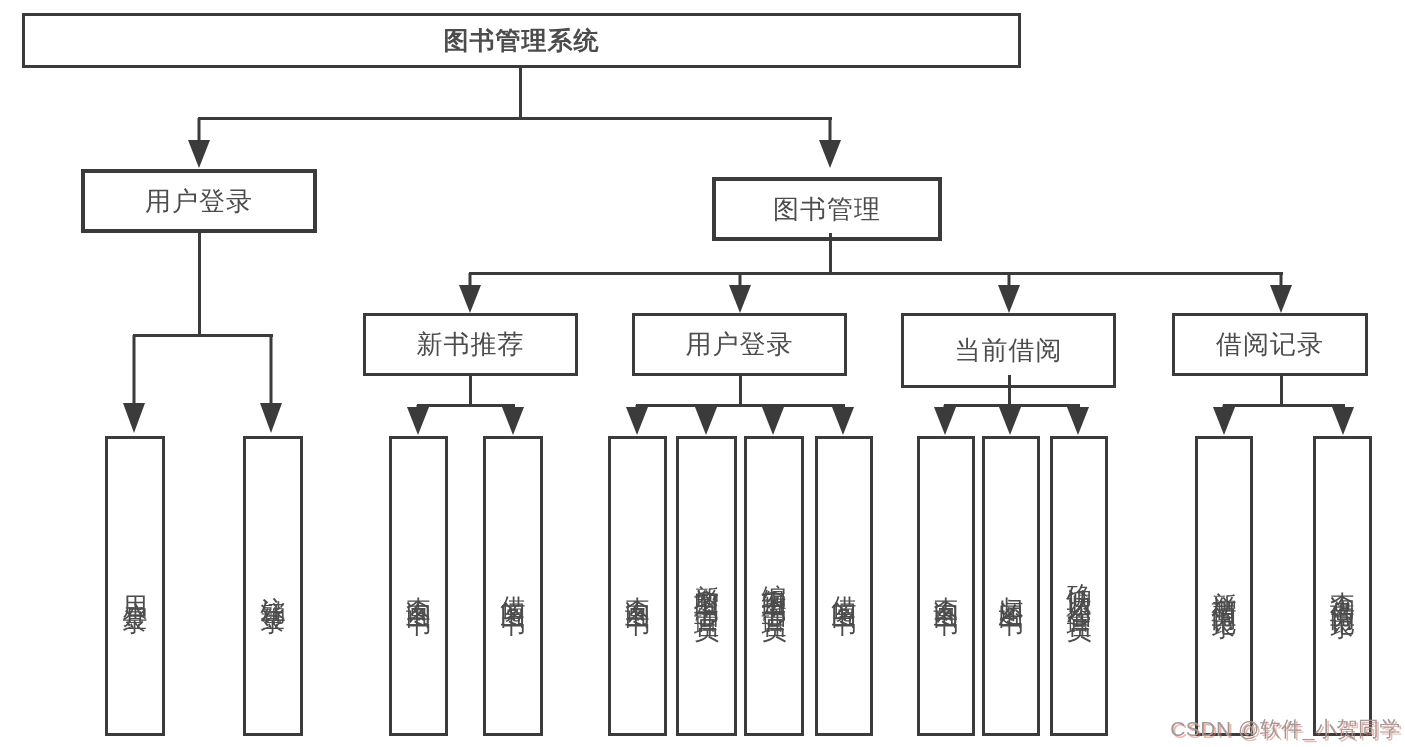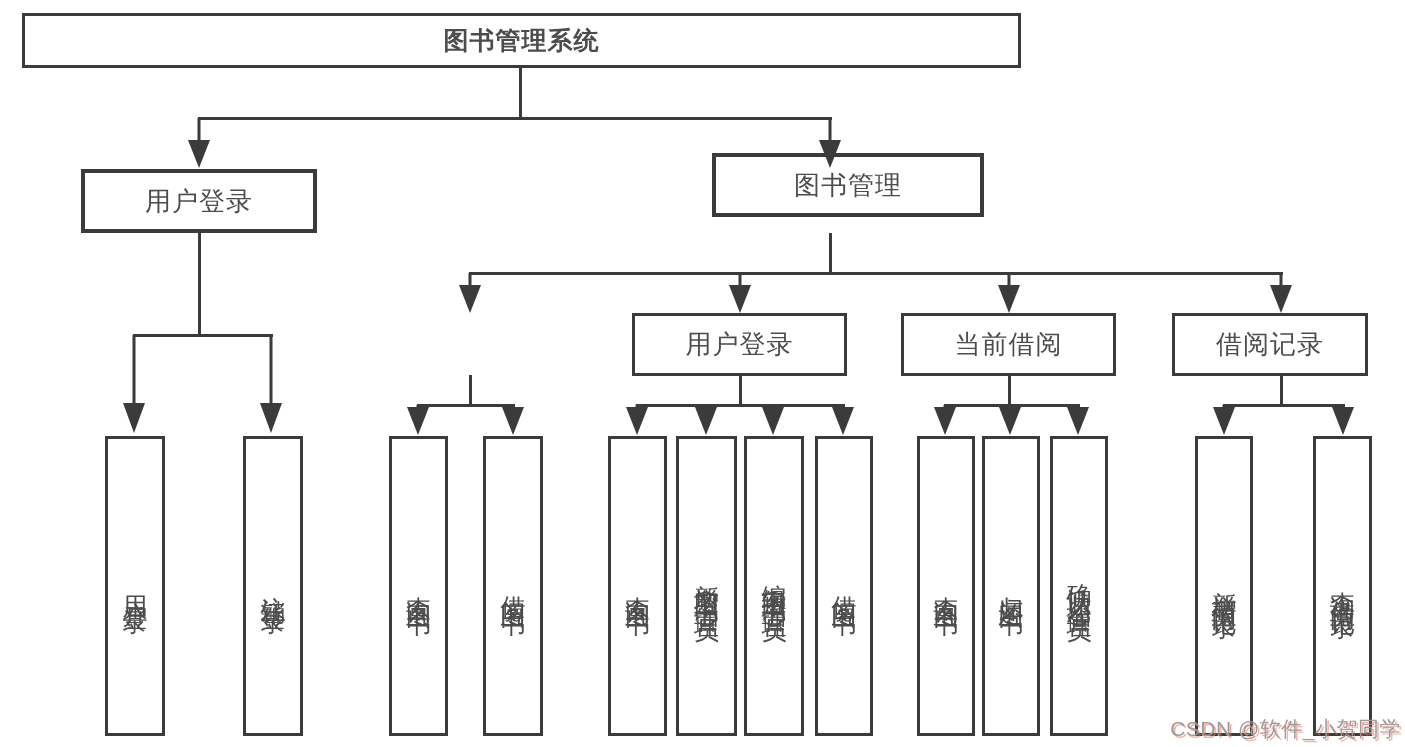--- a/index.html
+++ b/index.html
@@ -80,28 +80,31 @@
 
 <div id="stage">
 
   <div class="node root" style="left:22px;top:13px;width:999px;height:55px">
     <span class="hlabel">图书管理系统</span>
   </div>
 
   <div class="node lvl2" style="left:81px;top:169px;width:236px;height:64px">
     <span class="hlabel">用户登录</span>
   </div>
-  <div class="node lvl2" style="left:712px;top:153px;width:272px;height:64px">
+  <div class="node lvl2" style="left:712px;top:177px;width:230px;height:64px">
     <span class="hlabel">图书管理</span>
   </div>
 
+  <div class="node" style="left:363px;top:313px;width:215px;height:63px">
+    <span class="hlabel">新书推荐</span>
+  </div>
   <div class="node" style="left:632px;top:313px;width:215px;height:63px">
     <span class="hlabel">用户登录</span>
   </div>
-  <div class="node" style="left:901px;top:313px;width:215px;height:63px">
+  <div class="node" style="left:901px;top:313px;width:215px;height:75px">
     <span class="hlabel">当前借阅</span>
   </div>
   <div class="node" style="left:1172px;top:313px;width:196px;height:63px">
     <span class="hlabel">借阅记录</span>
   </div>
 
   <div class="node" style="left:105px;top:436px;width:60px;height:300px">
     <span class="vtext">用户登录</span>
   </div>
   <div class="node" style="left:243px;top:436px;width:60px;height:300px">

